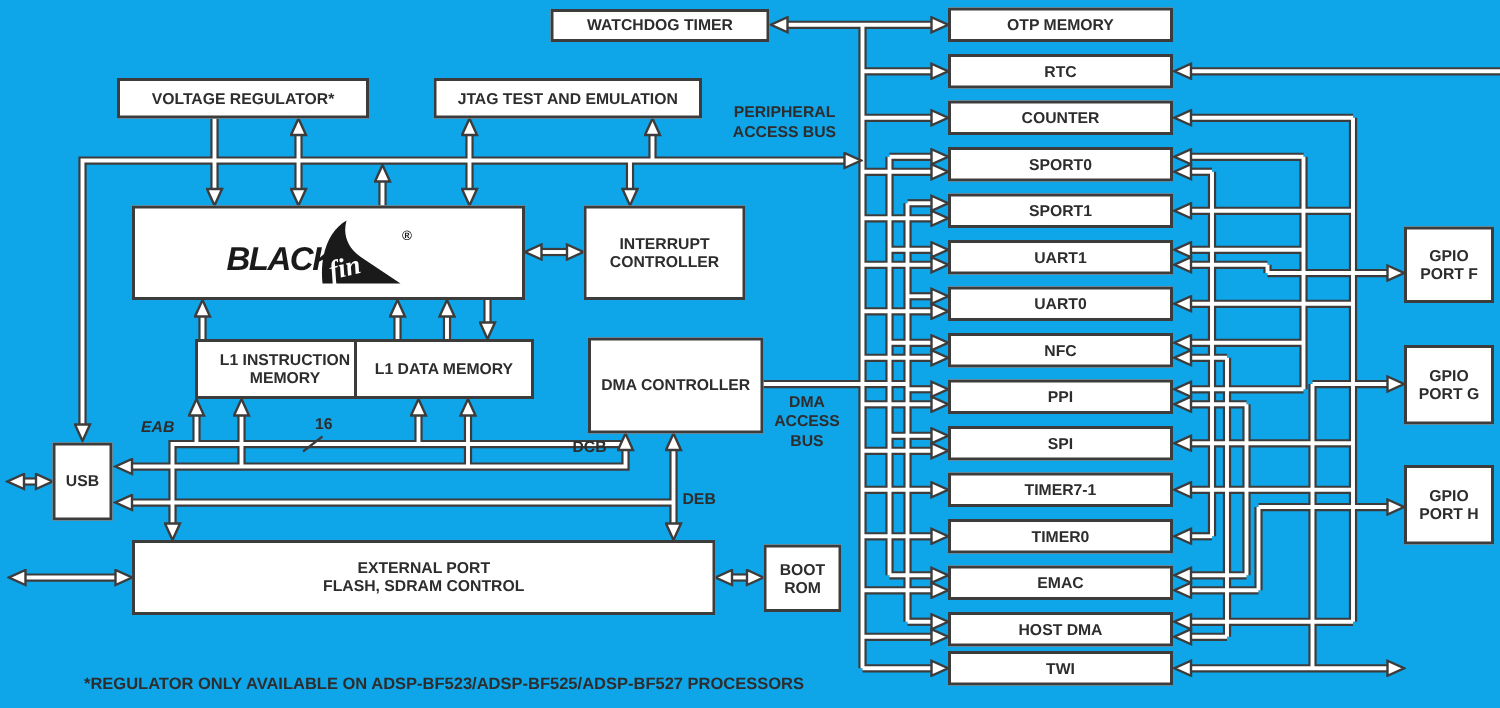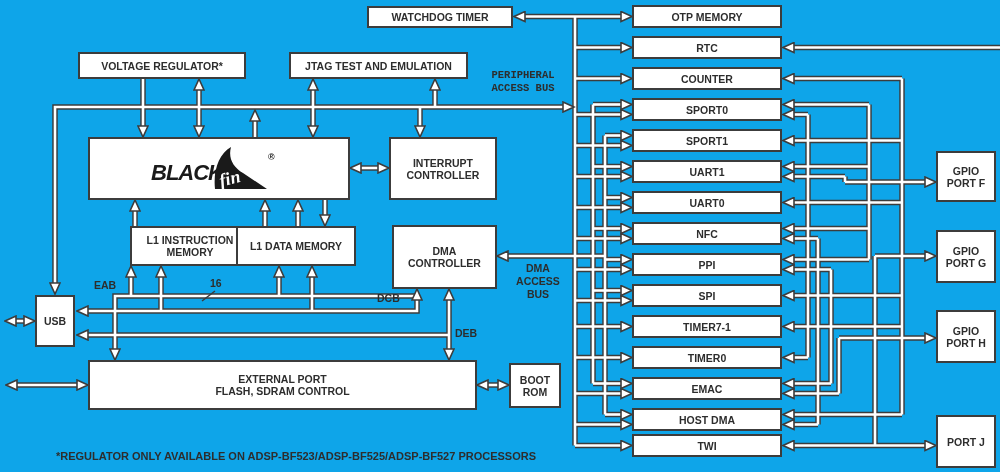--- a/index.html
+++ b/index.html
@@ -210,21 +210,21 @@
       <text x="2" y="35" font-size="22" font-weight="bold" font-style="italic" letter-spacing="-1" fill="#1a1a1a">BLACK</text>
       <path d="M66,44 C64,25 70,9 82,2 C79,13 84,22 94,28 L118,44 Z" fill="#1a1a1a"></path>
       <text x="70" y="39" font-size="18" font-style="italic" font-weight="bold" fill="#ffffff" transform="rotate(-14 82 32)" font-family="Liberation Serif, serif">fin</text>
       <text x="119" y="15" font-size="9" fill="#1a1a1a">®</text>
     </svg>
   </div>
 
   <div class="box" style="left:389px;top:137px;width:108px;height:63px;">INTERRUPT CONTROLLER</div>
   <div class="box" style="left:86px;top:226px;width:120px;height:40px;margin-left:44px;">L1 INSTRUCTION MEMORY</div>
   <div class="box" style="left:236px;top:226px;width:120px;height:40px;">L1 DATA MEMORY</div>
-  <div class="box" style="left:392px;top:225px;width:105px;height:64px;">DMA CONTROLLER</div>
+  <div class="box" style="left:392px;top:225px;width:117px;height:64px;">DMA CONTROLLER</div>
   <div class="box" style="left:35px;top:295px;width:40px;height:52px;">USB</div>
 
   <div class="box" style="left:88px;top:360px;width:389px;height:50px;">
     <span style="display:block;">EXTERNAL PORT</span>
     <span style="display:block;">FLASH, SDRAM CONTROL</span>
   </div>
   <div class="box" style="left:509px;top:363px;width:52px;height:45px;">BOOT ROM</div>
 
   <div class="box" style="left:632px;top:5px;width:150px;height:23px;">OTP MEMORY</div>
   <div class="box" style="left:632px;top:36px;width:150px;height:23px;">RTC</div>
@@ -238,23 +238,22 @@
   <div class="box" style="left:632px;top:284px;width:150px;height:23px;">SPI</div>
   <div class="box" style="left:632px;top:315px;width:150px;height:23px;">TIMER7-1</div>
   <div class="box" style="left:632px;top:346px;width:150px;height:23px;">TIMER0</div>
   <div class="box" style="left:632px;top:377px;width:150px;height:23px;">EMAC</div>
   <div class="box" style="left:632px;top:408px;width:150px;height:23px;">HOST DMA</div>
   <div class="box" style="left:632px;top:434px;width:150px;height:23px;">TWI</div>
 
   <div class="box" style="left:936px;top:151px;width:60px;height:51px;">GPIO PORT F</div>
   <div class="box" style="left:936px;top:230px;width:60px;height:53px;">GPIO PORT G</div>
   <div class="box" style="left:936px;top:310px;width:60px;height:53px;">GPIO PORT H</div>
-  <div class="box" style="left:936px;top:415px;width:60px;height:53px;">PORT J</div>
-
-  <div class="lbl" style="left:474px;top:69px;width:98px;font-family:Liberation Mono, monospace;">PERIPHERAL ACCESS BUS</div>
+
+  <div class="lbl" style="left:474px;top:69px;width:98px;">PERIPHERAL ACCESS BUS</div>
   <div class="lbl" style="left:506px;top:262px;width:64px;">DMA ACCESS BUS</div>
-  <div class="lbl left" style="left:94px;top:279px;width:30px;">EAB</div>
+  <div class="lbl left" style="left:94px;top:279px;width:30px;font-style:italic;">EAB</div>
   <div class="lbl left" style="left:210px;top:277px;width:24px;">16</div>
-  <div class="lbl left" style="left:377px;top:292px;width:32px;">DCB</div>
+  <div class="lbl left" style="left:377px;top:292px;width:32px;text-align:center;">DCB</div>
   <div class="lbl left" style="left:455px;top:327px;width:32px;">DEB</div>
 
   <div class="note" style="left:56px;top:450px;">*REGULATOR ONLY AVAILABLE ON ADSP-BF523/ADSP-BF525/ADSP-BF527 PROCESSORS</div>
 </div>
 
 </body></html>

